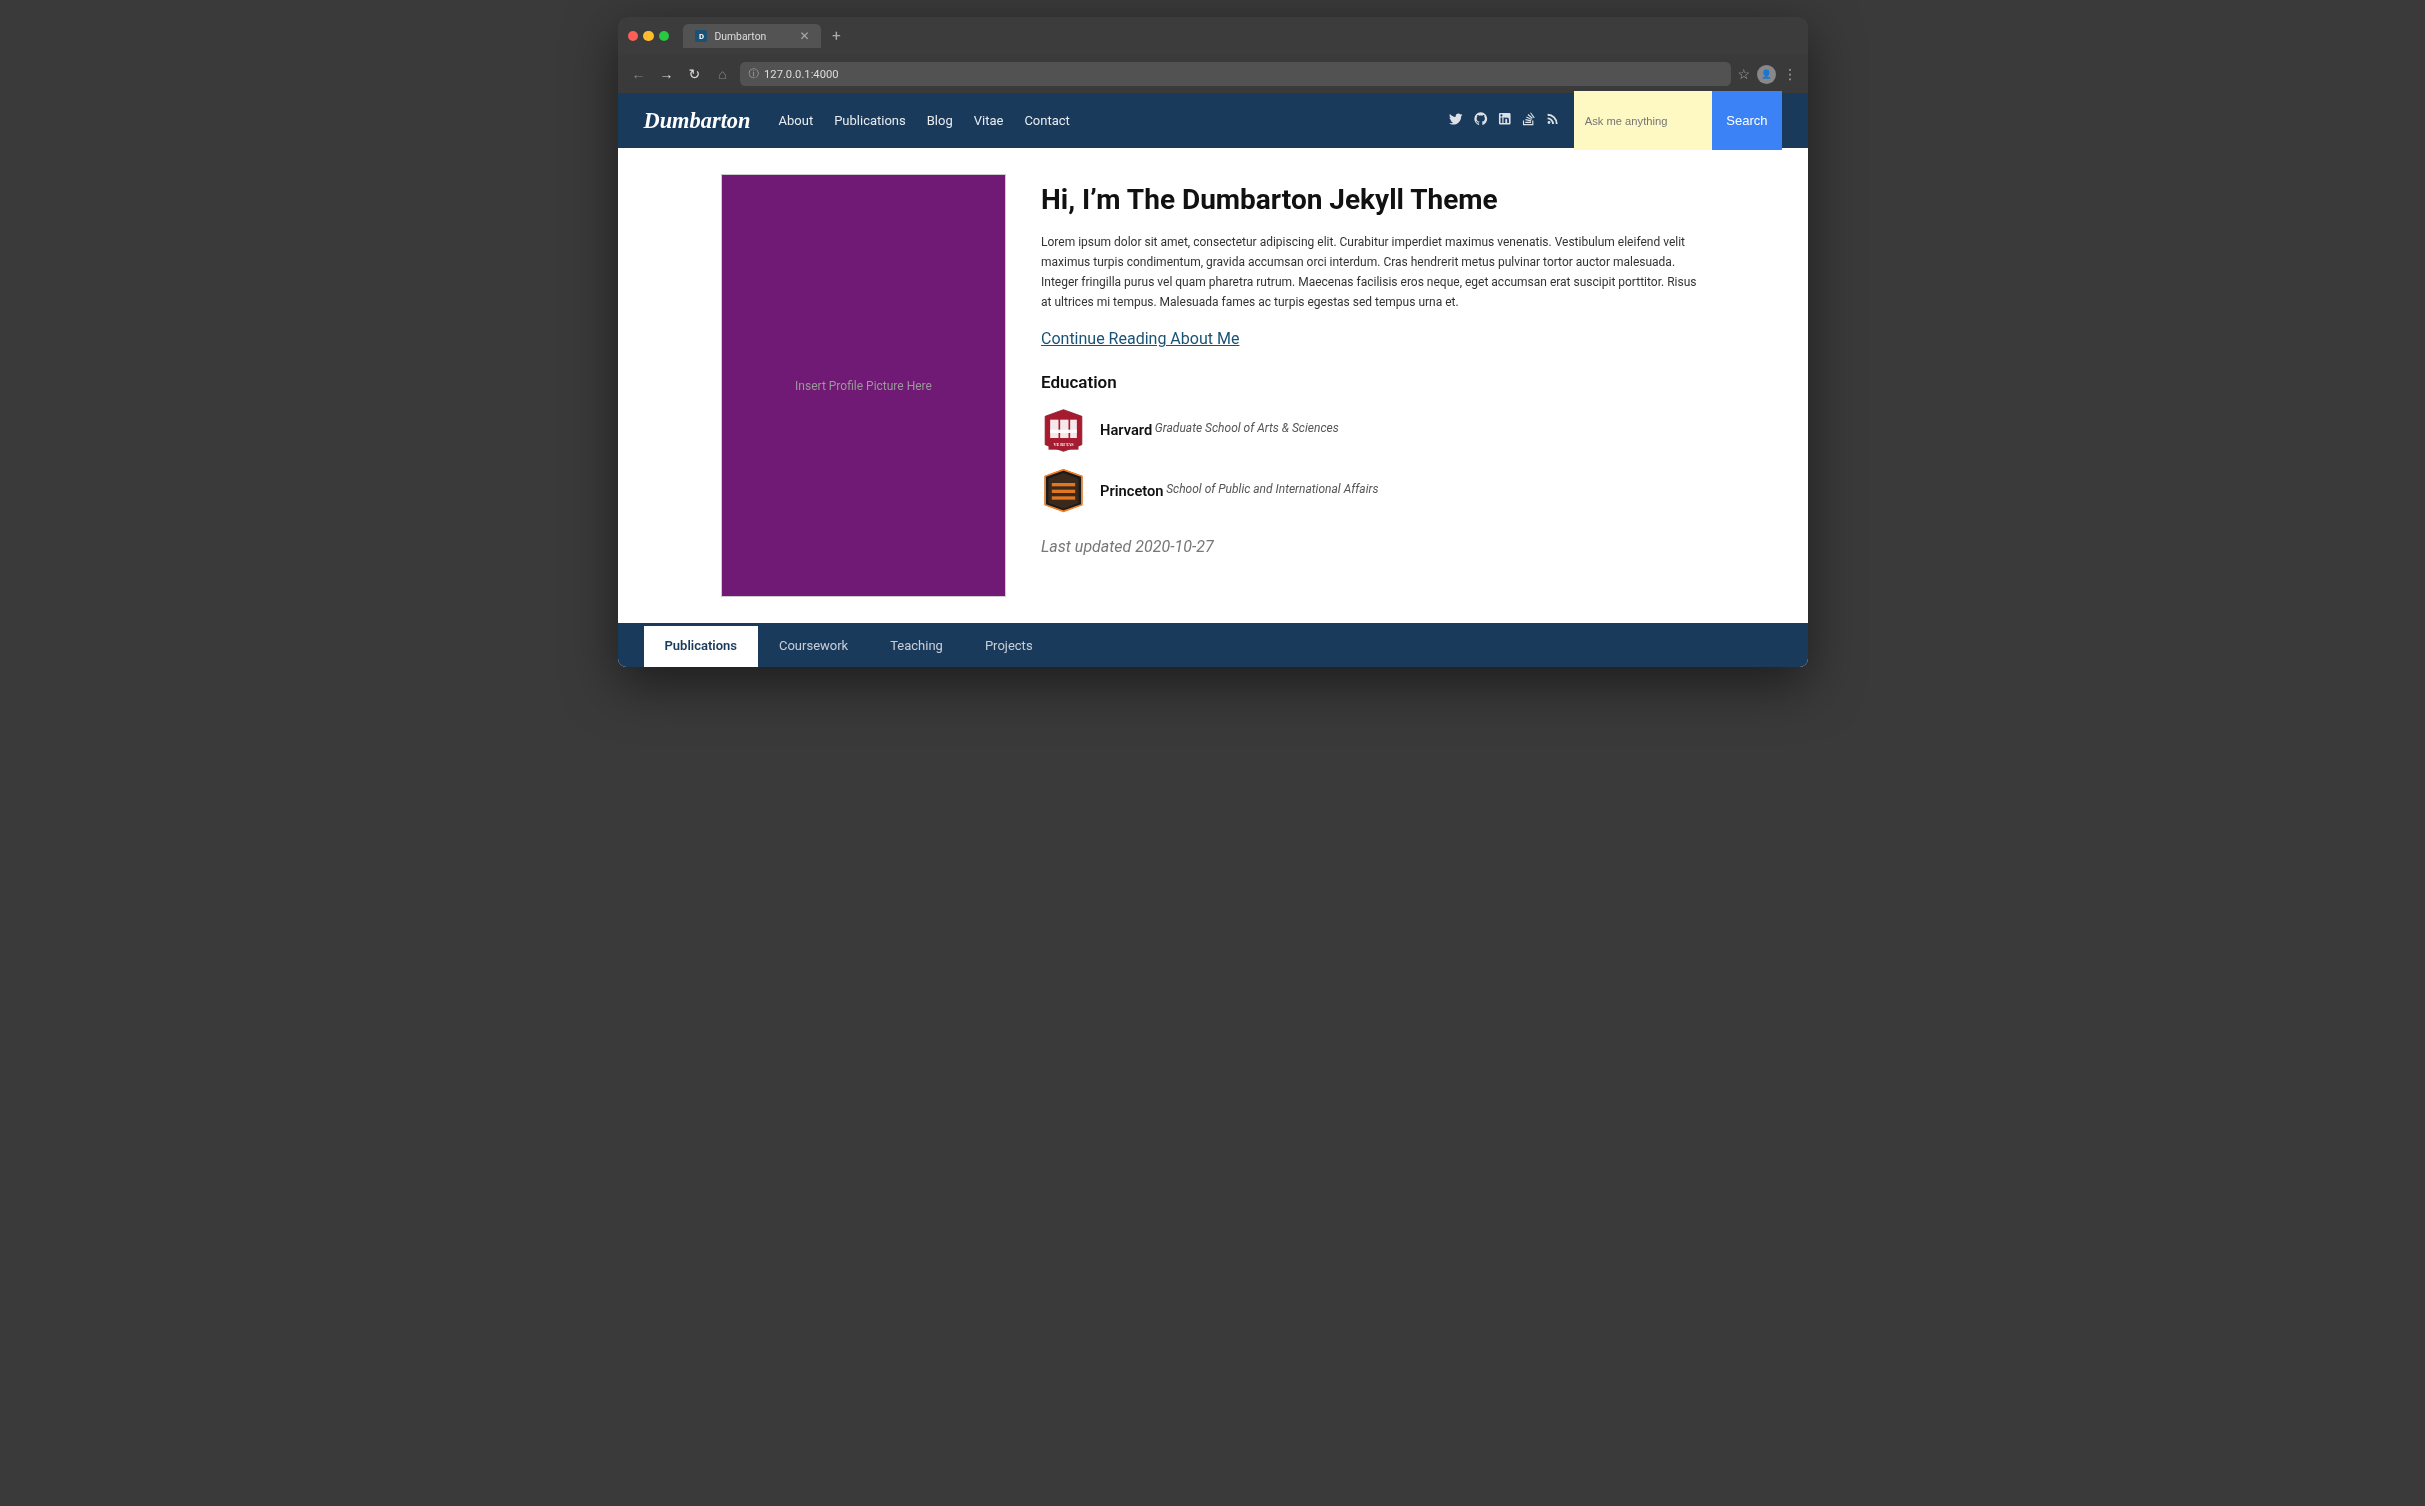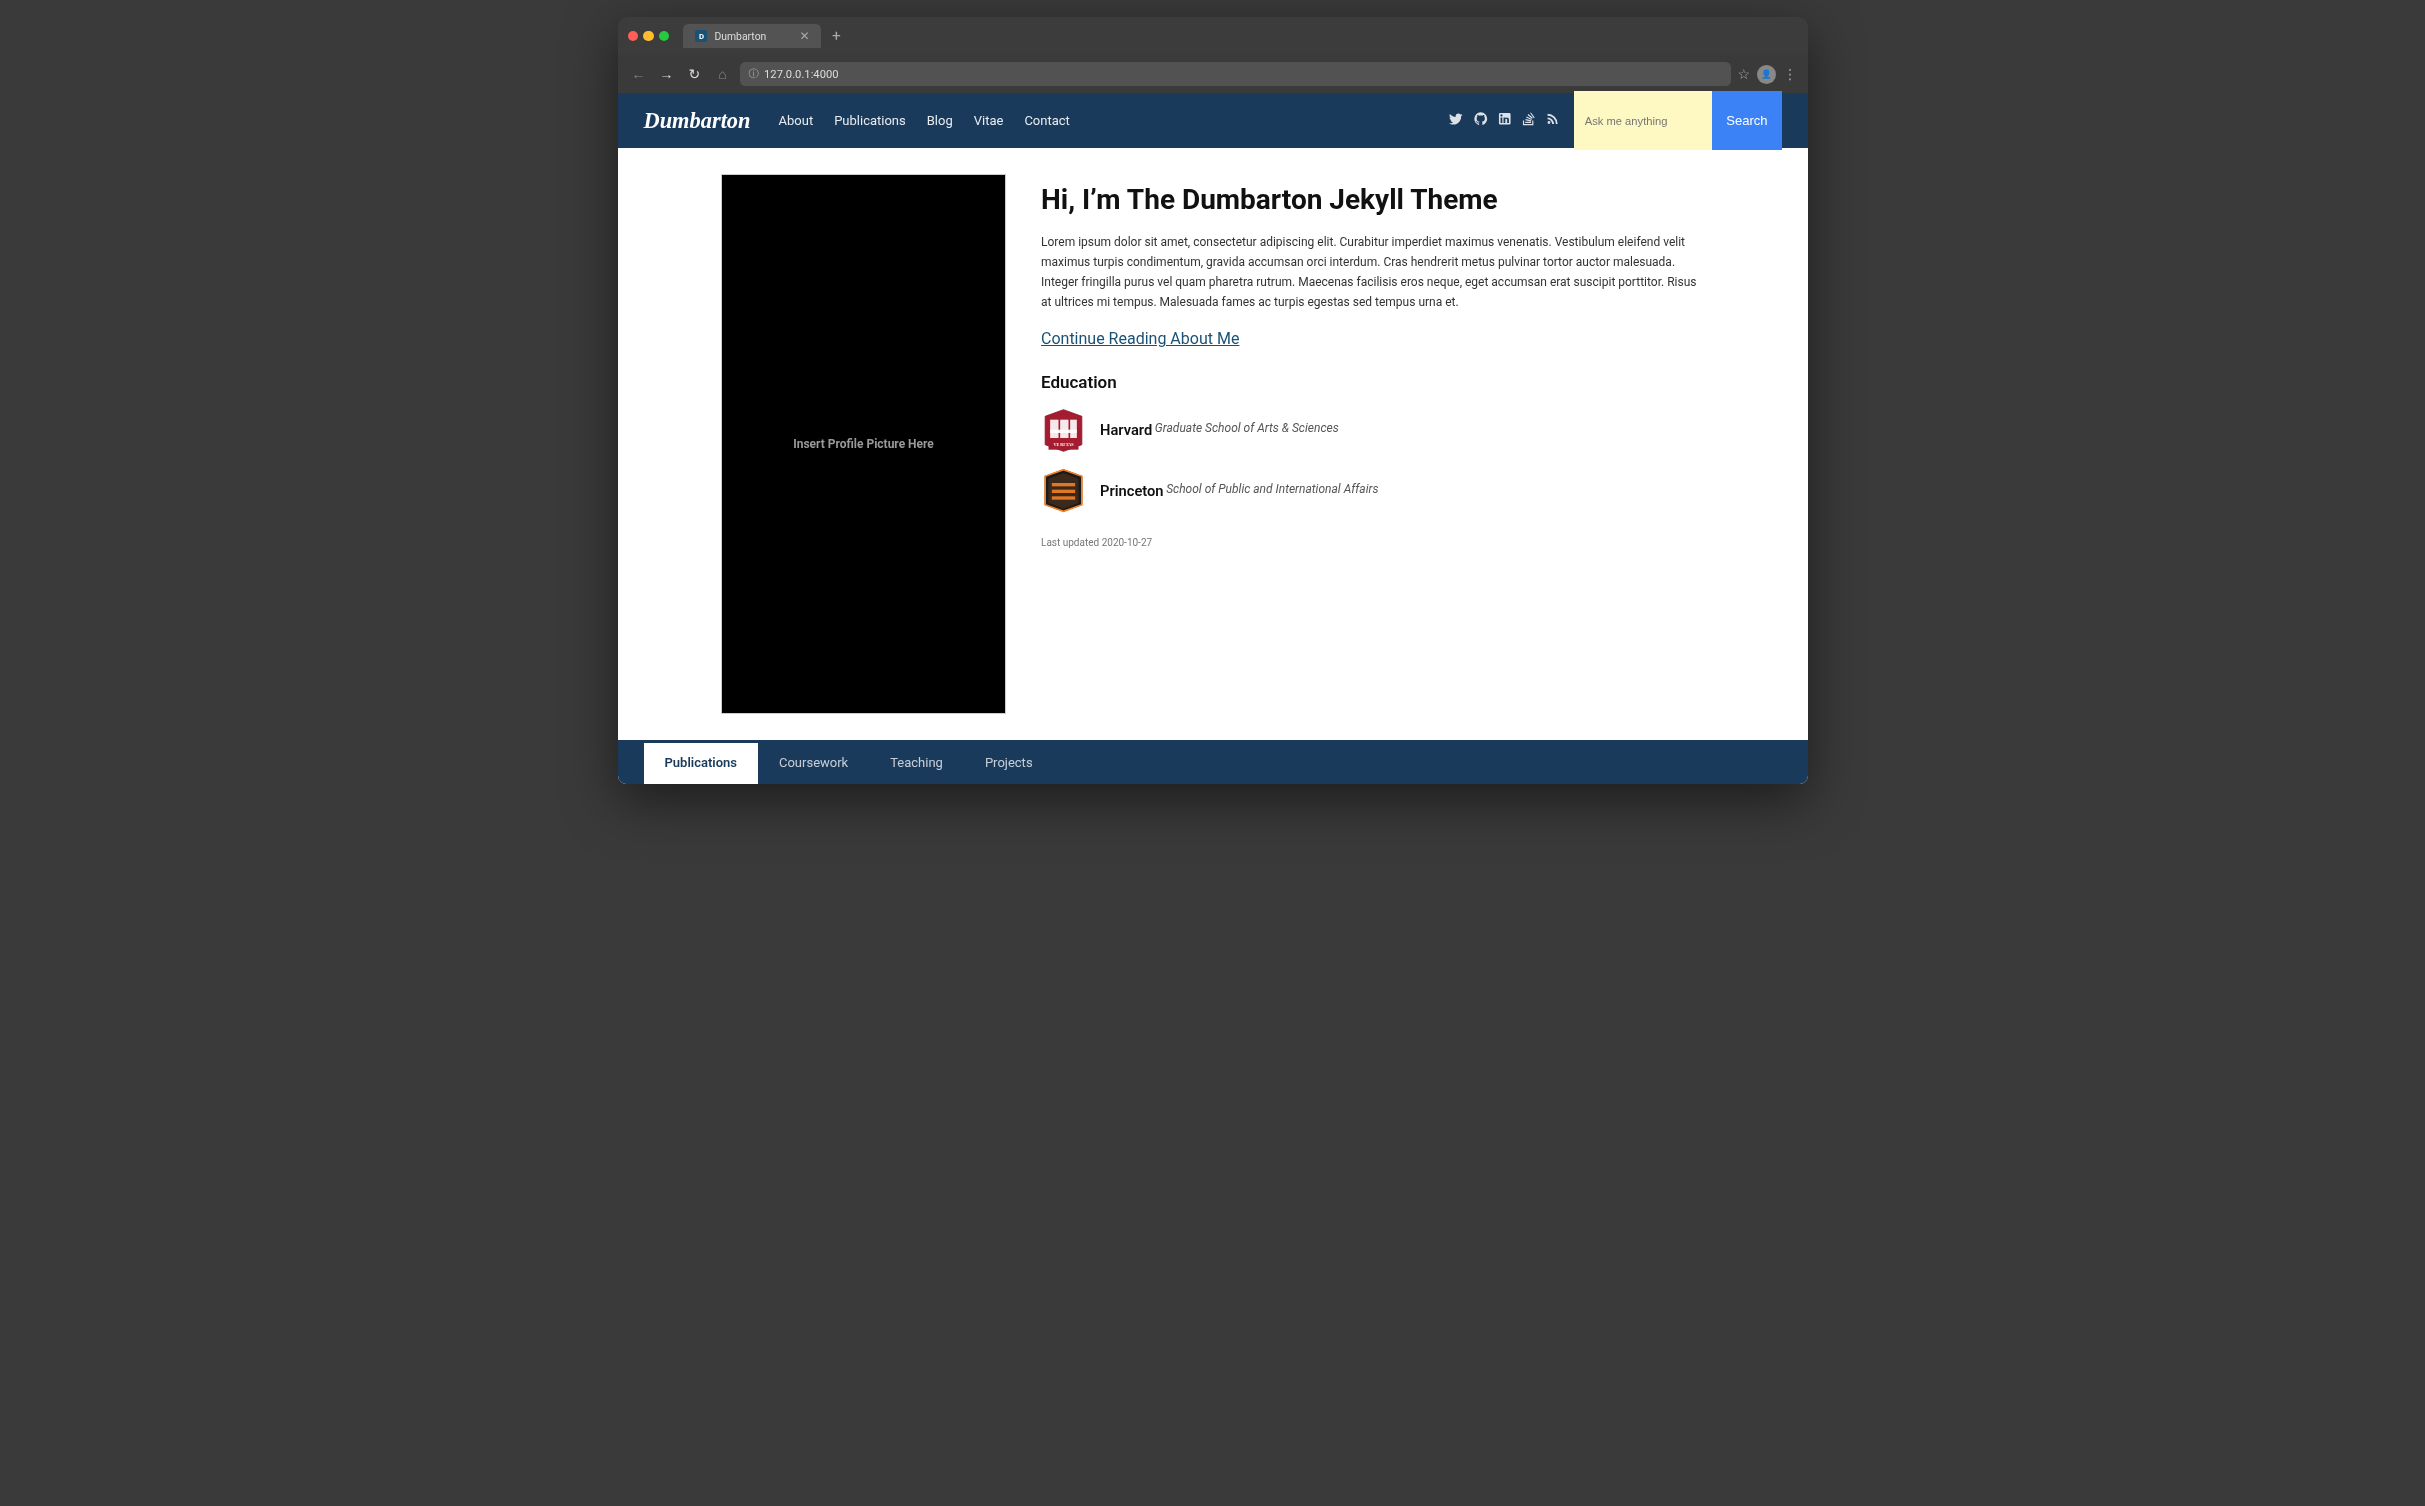--- a/index.html
+++ b/index.html
@@ -215,30 +215,29 @@
       padding: 26px 26px 26px 26px;
       display: flex;
       gap: 35px;
       max-width: 1035px;
       margin: 0 auto;
     }
 
     .profile-image-box {
       width: 285px;
       min-width: 285px;
-      height: 540px;
-      background: #000000;
+      height: 423px;
+      background: #701a75;
       border: 0.9px solid #ccc;
       display: flex;
       align-items: center;
       justify-content: center;
       color: #999;
       font-size: 12px;
       flex-shrink: 0;
-      font-weight: bold;
     }
 
     .content-right {
       flex: 1;
       padding-top: 8.6px;
     }
 
     .page-title {
       font-size: 28px;
       font-weight: 700;
@@ -315,22 +314,23 @@
       color: #111;
     }
 
     .edu-school {
       font-size: 12px;
       font-style: italic;
       color: #555;
     }
 
     .last-updated {
-      font-size: 10px;
+      font-size: 16px;
       color: #777;
+      font-style: italic;
       margin-top: 7px;
     }
 
     
     .tabs-section {
       background: #1a3a5c;
       border-top: 3.5px solid #1a3a5c;
     }
 
     .tabs-bar {

